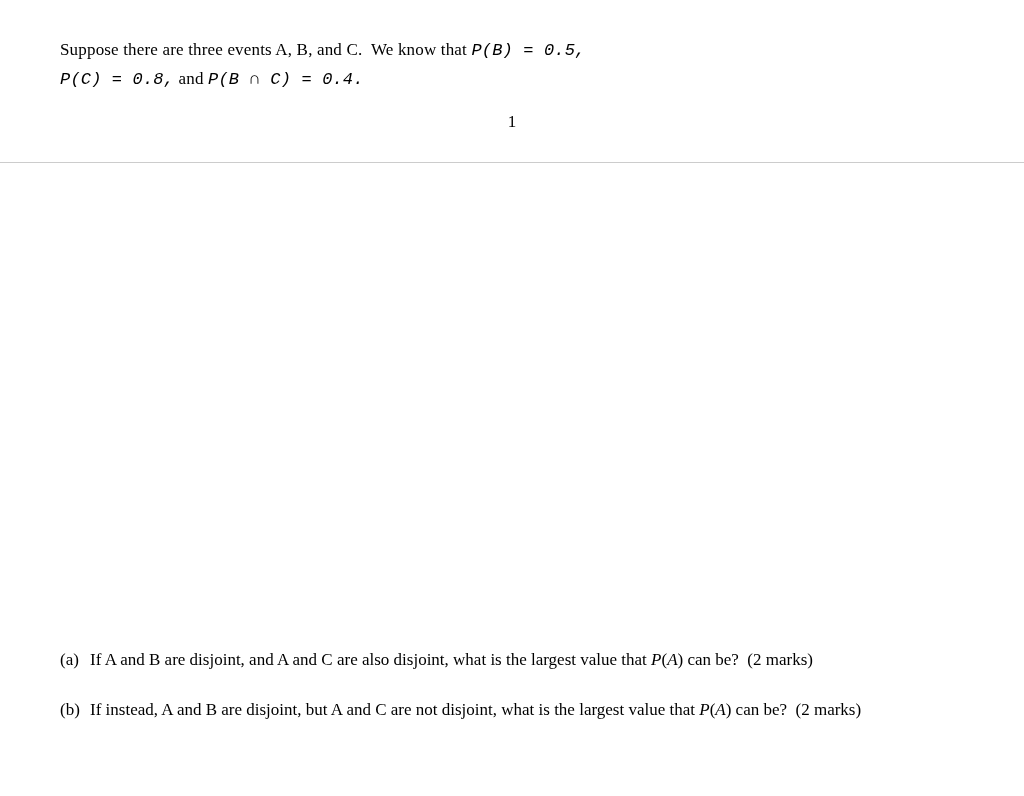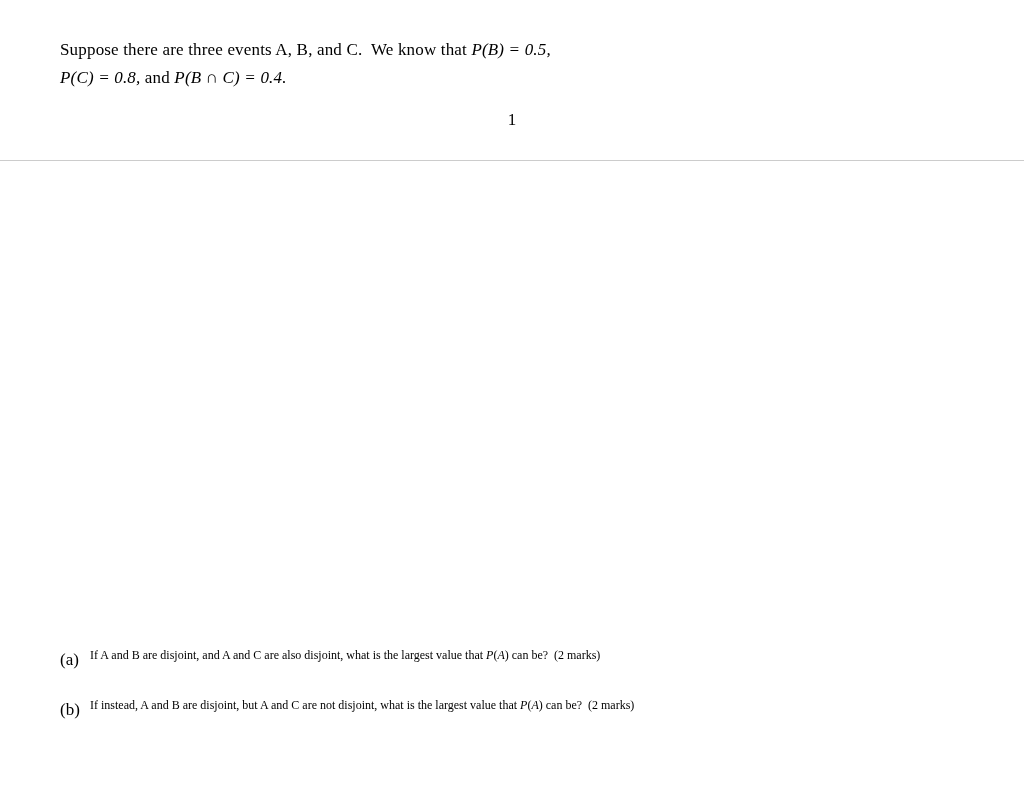--- a/index.html
+++ b/index.html
@@ -69,28 +69,28 @@
 
     .part-label {
       flex-shrink: 0;
       width: 30px;
       font-size: 17px;
       line-height: 1.65;
     }
 
     .part-content {
       flex: 1;
-      font-size: 12px;
+      font-size: 17px;
       line-height: 1.65;
       text-align: justify;
     }
 
     .math {
       font-style: italic;
-      font-family: Liberation Serif, serif;
+      font-family: Liberation Mono, monospace;
     }
   </style>
 </head>
 <body>
 
 <div class="page-container">
 
   <div class="top-section">
     <div class="problem-text">
       Suppose there are three events A, B, and C.&nbsp; We know that <span class="math"><i>P</i>(<i>B</i>)&nbsp;=&nbsp;0.5,</span><br>

